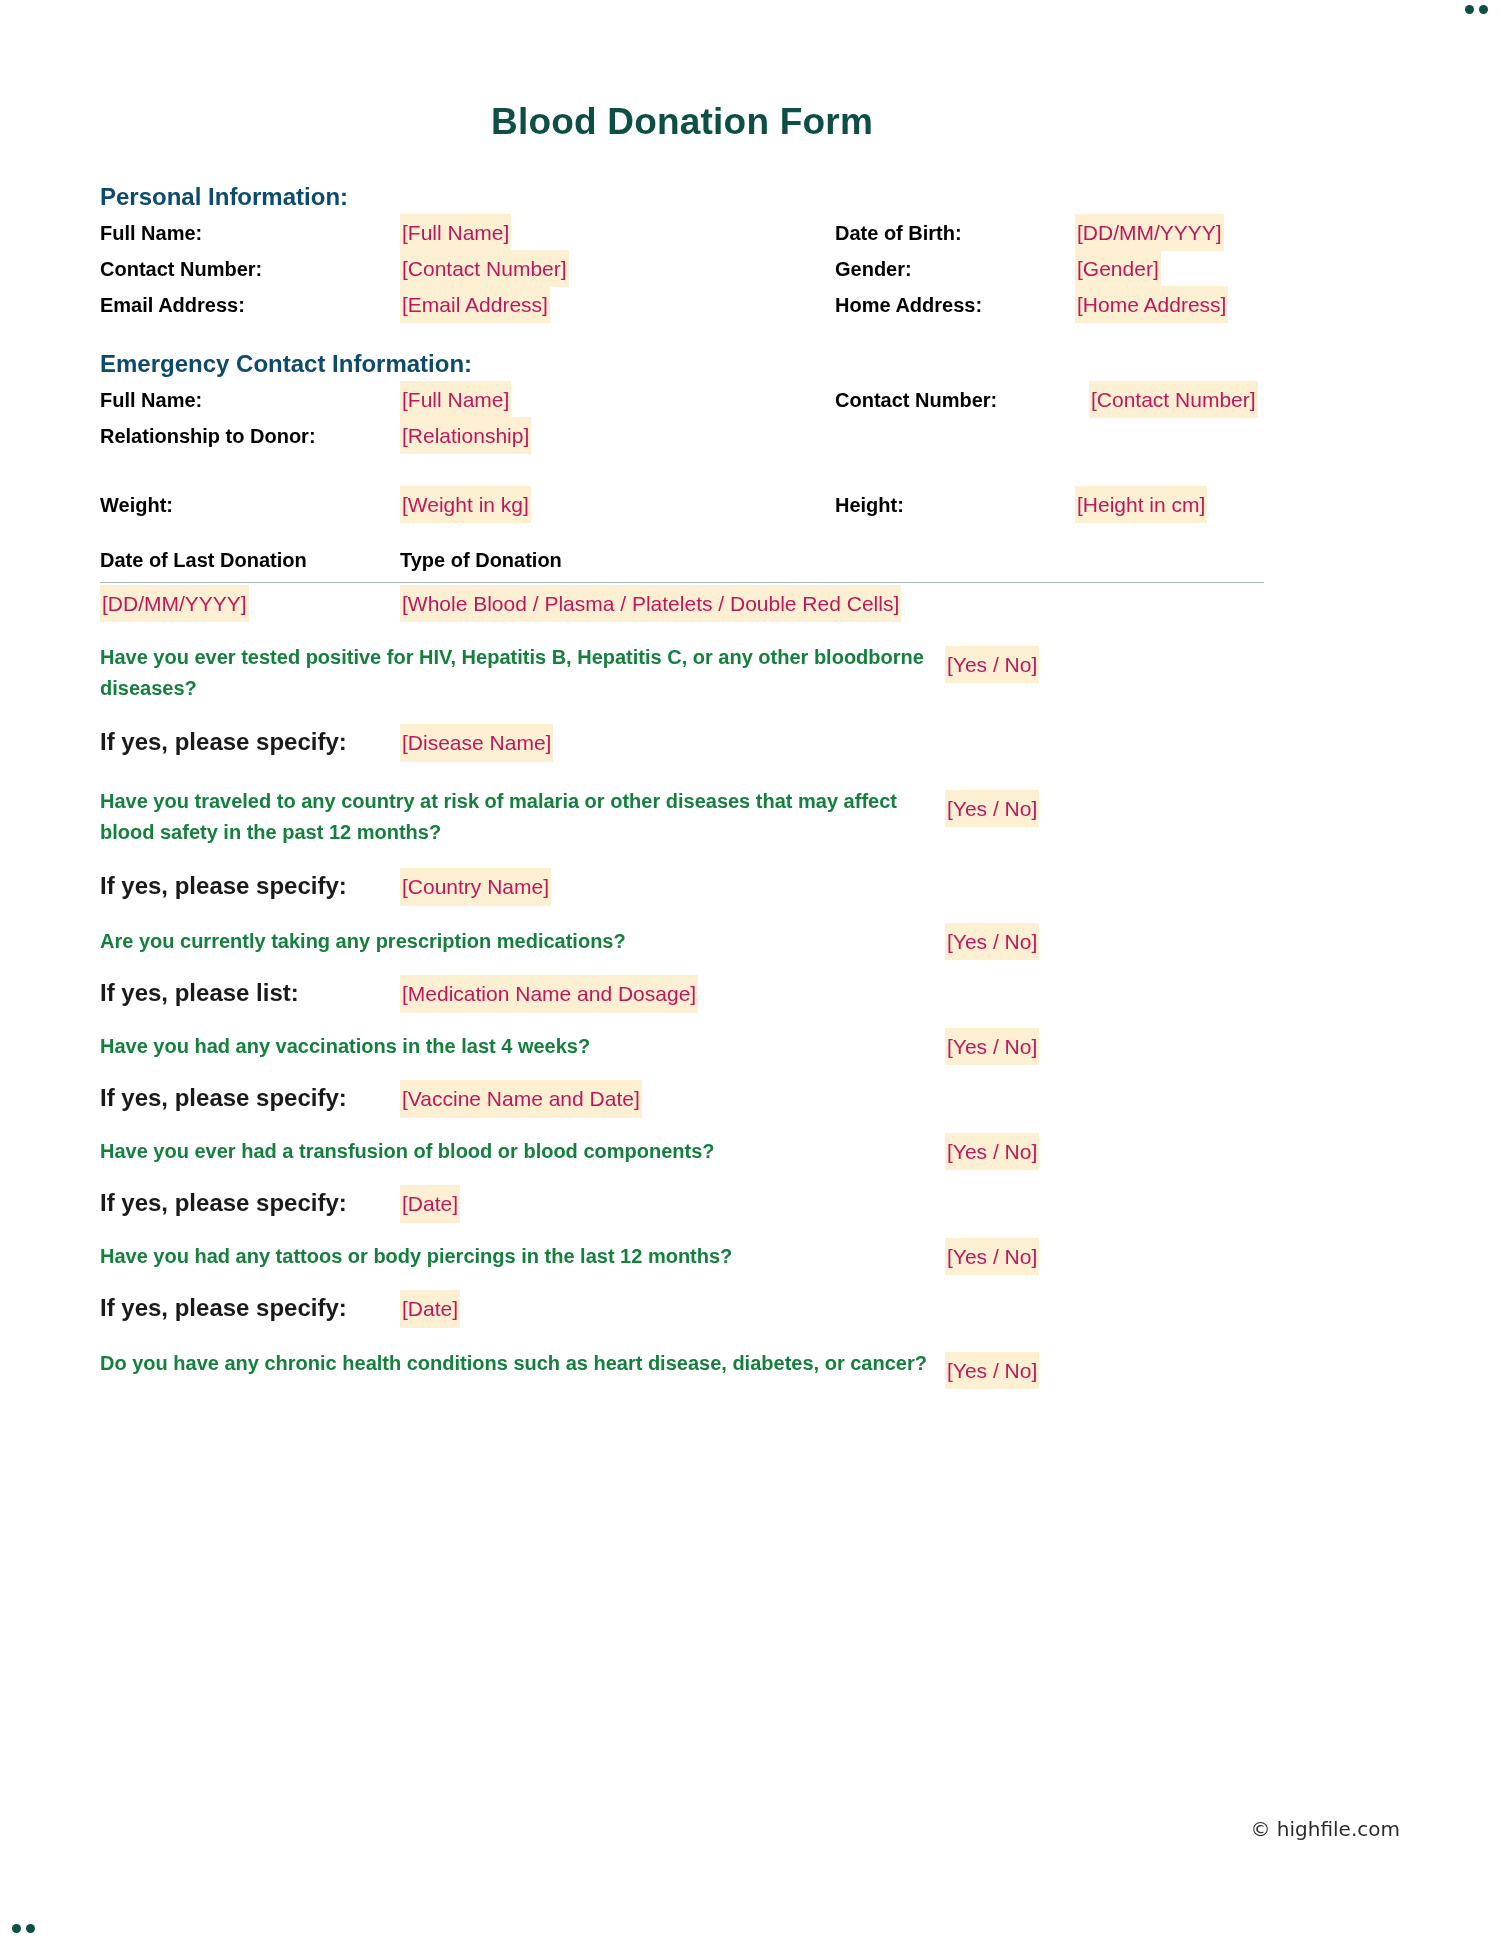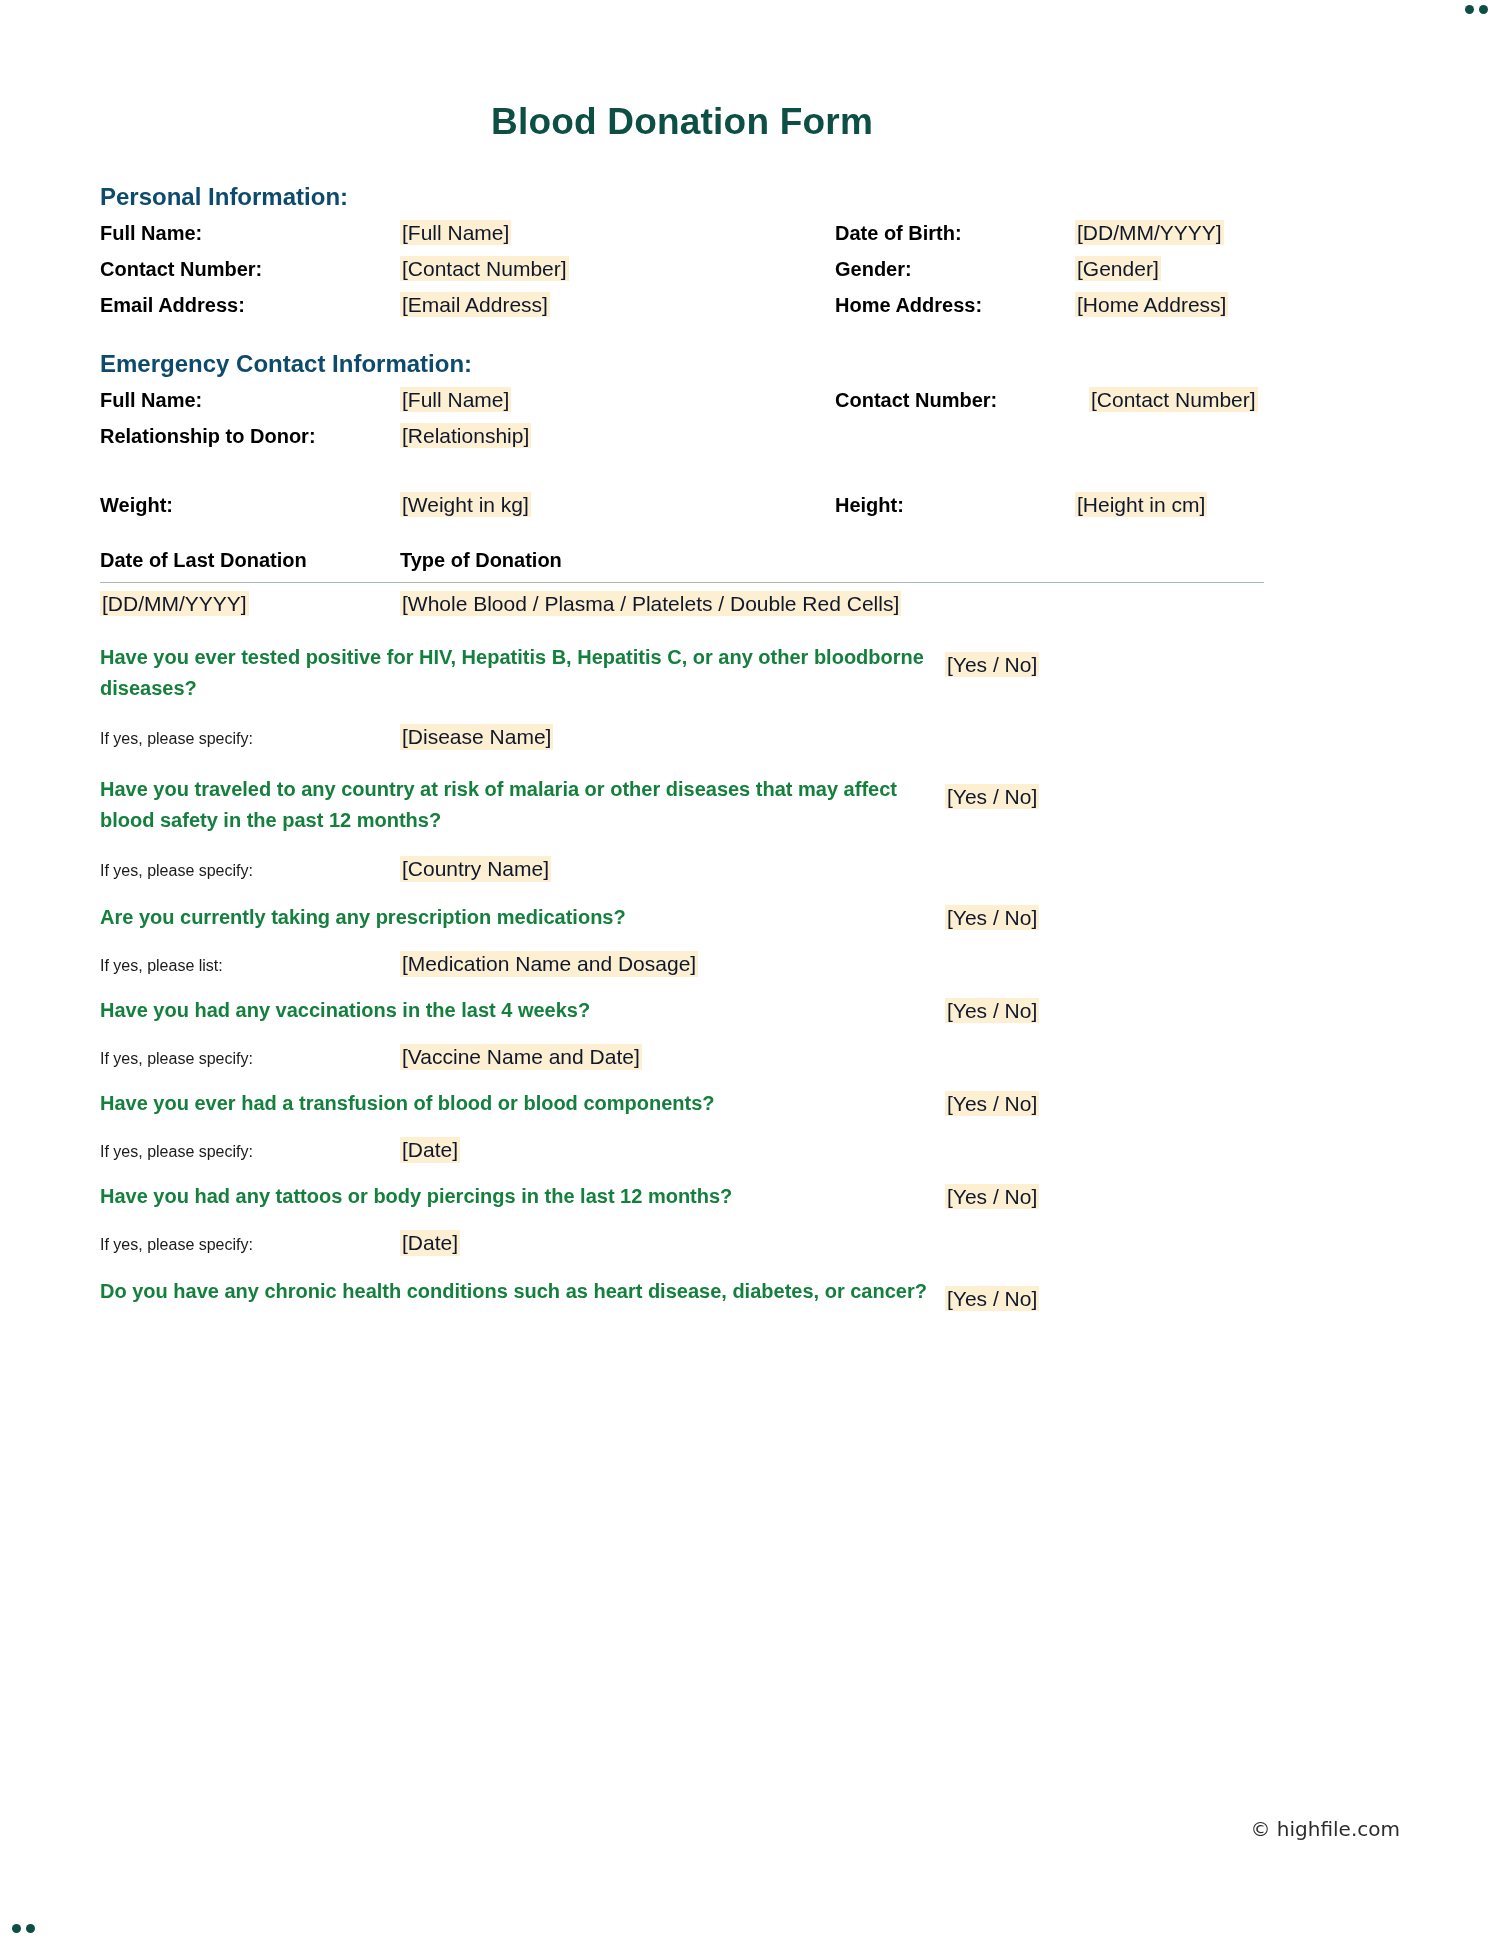--- a/index.html
+++ b/index.html
@@ -55,35 +55,35 @@
   .section-heading {
     font-size: 24px;
     font-weight: bold;
     color: #0c4a6e;
     margin: 0;
   }
 
   
   .ph {
     background: #fdefd2;
-    padding: 1px 2px;
+    padding: 7px 2px;
     font-size: 21px;
-    color: #0f172a;
+    color: #be185d;
     white-space: nowrap;
   }
 
   .lbl {
     font-size: 20px;
     font-weight: bold;
     color: #000;
     white-space: nowrap;
   }
   .lbl-reg {
-    font-size: 16px;
-    font-weight: normal;
+    font-size: 24px;
+    font-weight: bold;
     color: #1a1a1a;
     white-space: nowrap;
   }
 
   
   .info-row {
     display: flex;
     align-items: baseline;
     width: 100%;
   }

